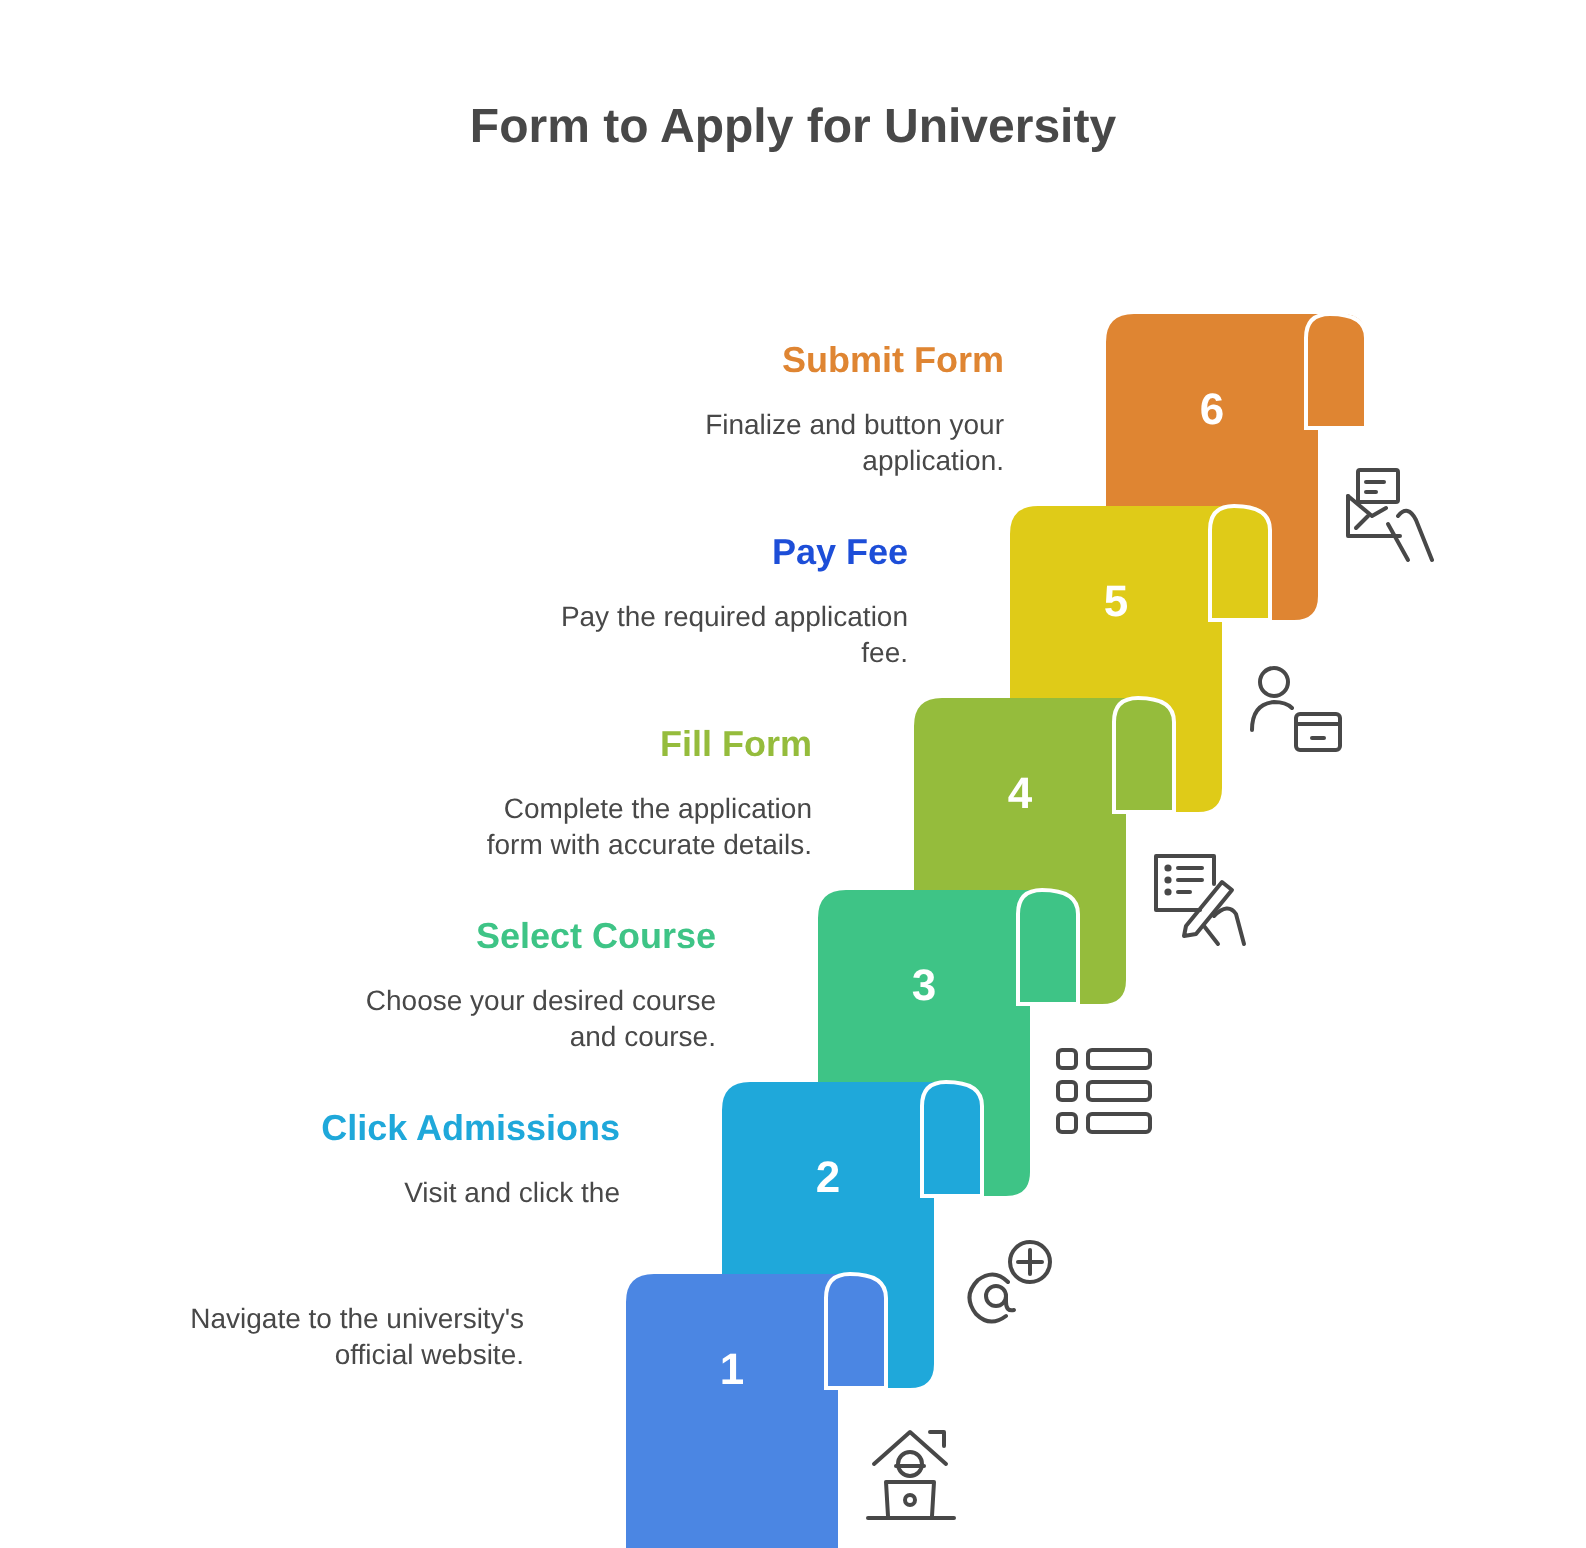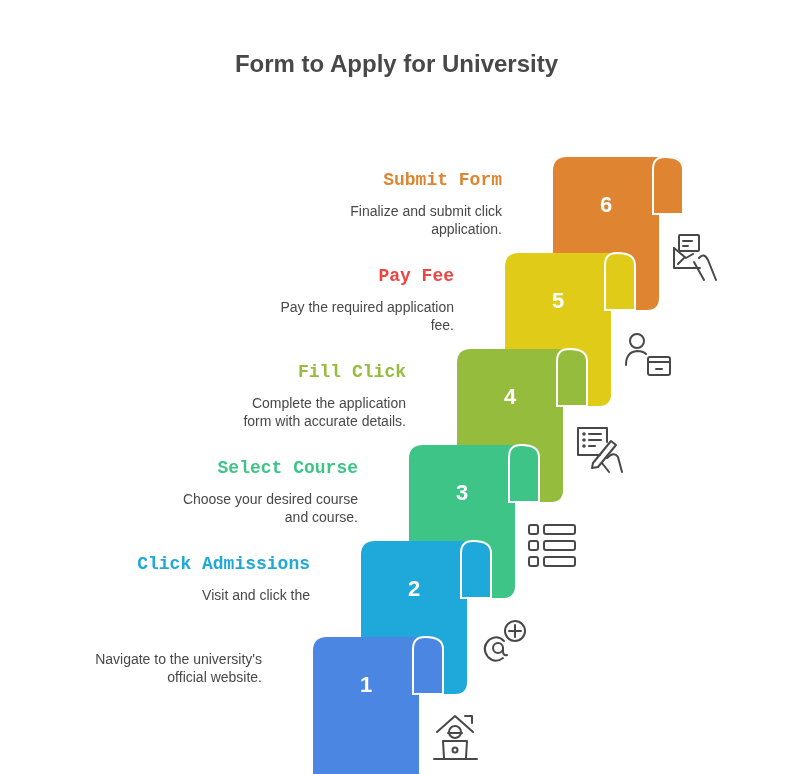--- a/index.html
+++ b/index.html
@@ -1,19 +1,19 @@
 <!DOCTYPE html>
 <html><head>
 <meta charset="utf-8">
 <style>
   html, body { margin: 0; padding: 0; background: #ffffff; }
   body { width: 793px; height: 774px; position: relative; overflow: hidden; font-family: "Liberation Sans", sans-serif; }
   .title { position: absolute; left: 0; top: 50px; width: 793px; text-align: center; font-size: 24px; font-weight: bold; color: #484848; font-family: "Liberation Sans", sans-serif; }
   .step-text { position: absolute; text-align: right; width: 260px; }
-  .step-head { font-size: 18px; font-weight: bold; margin-bottom: 12px; font-family: Liberation Mono, monospace; }
+  .step-head { font-size: 18px; font-weight: bold; margin-bottom: 12px; font-family: Liberation Sans, sans-serif; }
   .step-desc { font-size: 14px; color: #484848; line-height: 18px; font-family: "Liberation Sans", sans-serif; }
   svg.diagram { position: absolute; left: 0; top: 0; }
   .num { font-family: "Liberation Sans", sans-serif; font-weight: bold; font-size: 22px; fill: #ffffff; }
   .icon { fill: none; stroke: #484848; stroke-width: 2; stroke-linecap: round; stroke-linejoin: round; }
 </style>
 </head>
 <body>
 
 <div class="title">Form to Apply for University</div>
 
@@ -111,32 +111,32 @@
     <circle cx="455" cy="732" r="6"></circle>
     <path d="M448,733 L462,733"></path>
     <path d="M444,758 L443,741 L467,741 L466,758"></path>
     <circle cx="455" cy="750" r="2.5"></circle>
     <line x1="434" y1="759" x2="477" y2="759"></line>
   </g>
 </svg>
 
 <div class="step-text" style="left:242px; top:170px;">
   <div class="step-head" style="color:#DF8532;">Submit Form</div>
-  <div class="step-desc">Finalize and submit click</div>
+  <div class="step-desc">Finalize and button your</div>
   <div class="step-desc">application.</div>
 </div>
 
 <div class="step-text" style="left:194px; top:266px;">
-  <div class="step-head" style="color:#ef4444;">Pay Fee</div>
+  <div class="step-head" style="color:#1d4ed8;">Pay Fee</div>
   <div class="step-desc">Pay the required application</div>
   <div class="step-desc">fee.</div>
 </div>
 
 <div class="step-text" style="left:146px; top:362px;">
-  <div class="step-head" style="color:#95BC3C;">Fill Click</div>
+  <div class="step-head" style="color:#95BC3C;">Fill Form</div>
   <div class="step-desc">Complete the application</div>
   <div class="step-desc">form with accurate details.</div>
 </div>
 
 <div class="step-text" style="left:98px; top:458px;">
   <div class="step-head" style="color:#3EC486;">Select Course</div>
   <div class="step-desc">Choose your desired course</div>
   <div class="step-desc">and course.</div>
 </div>
 

